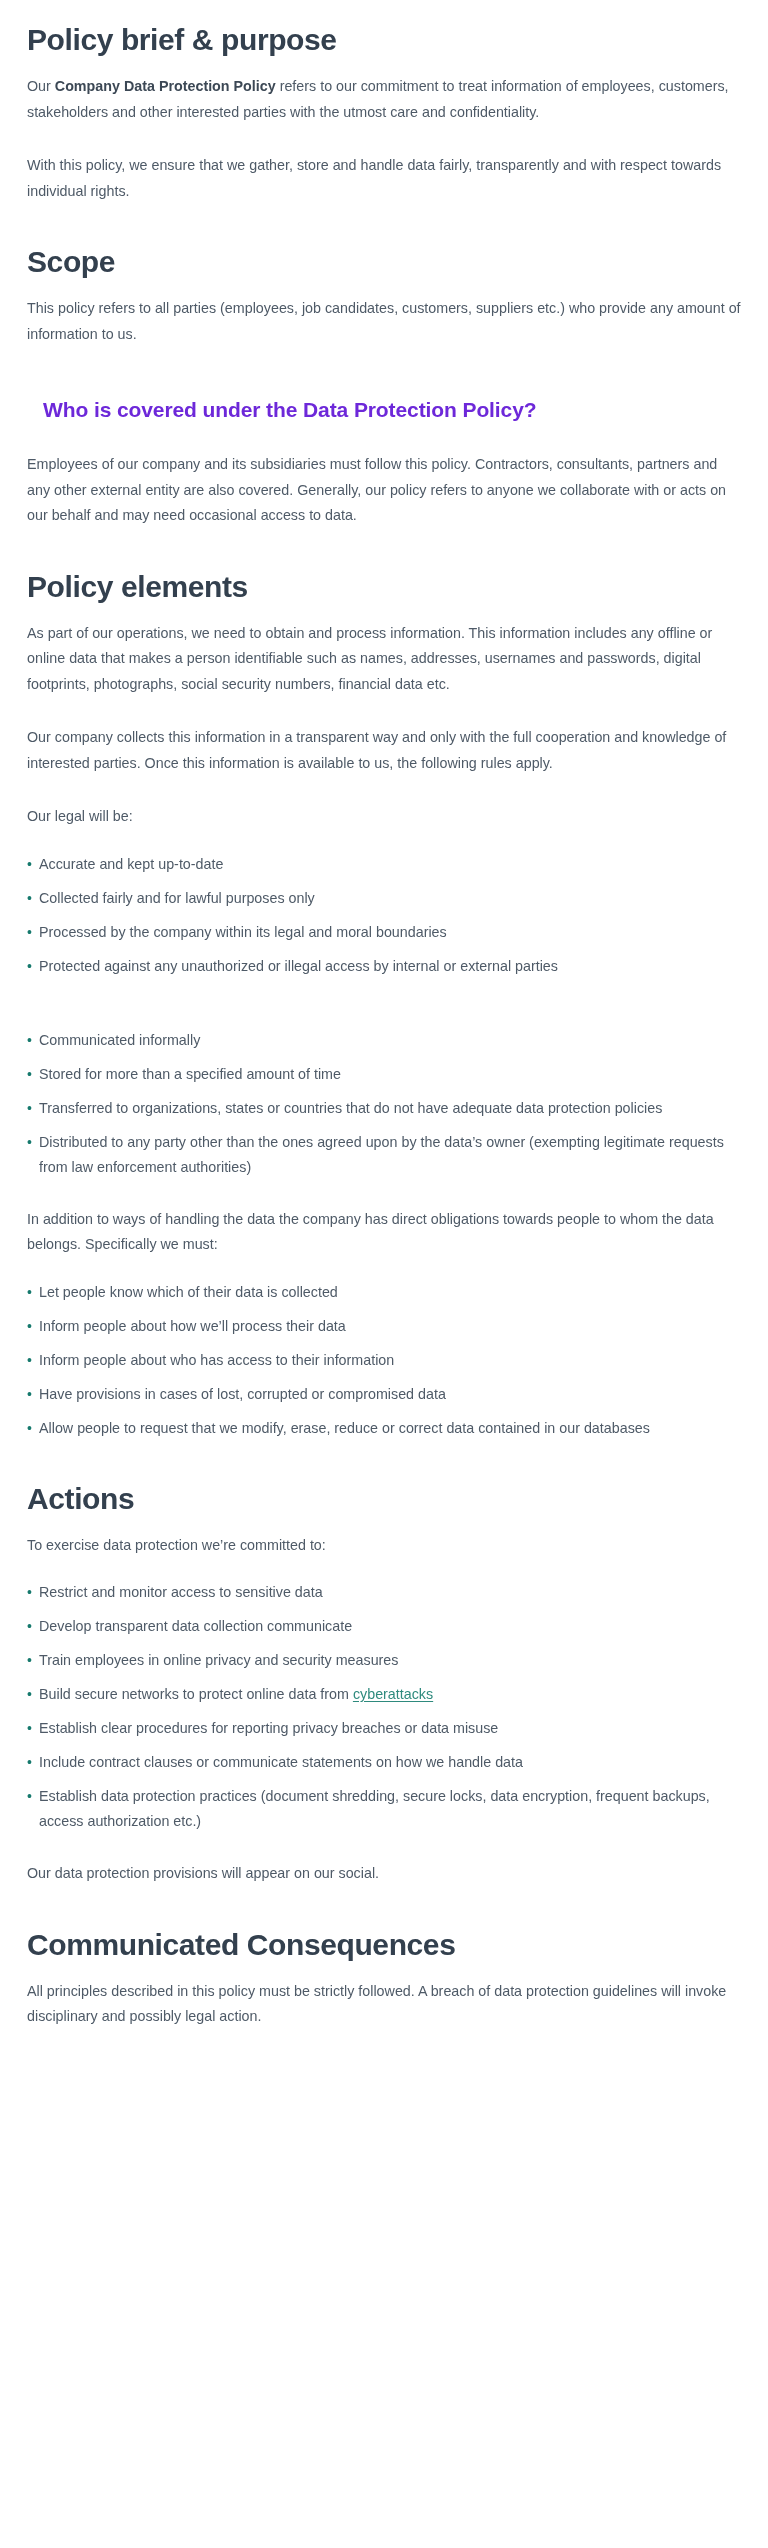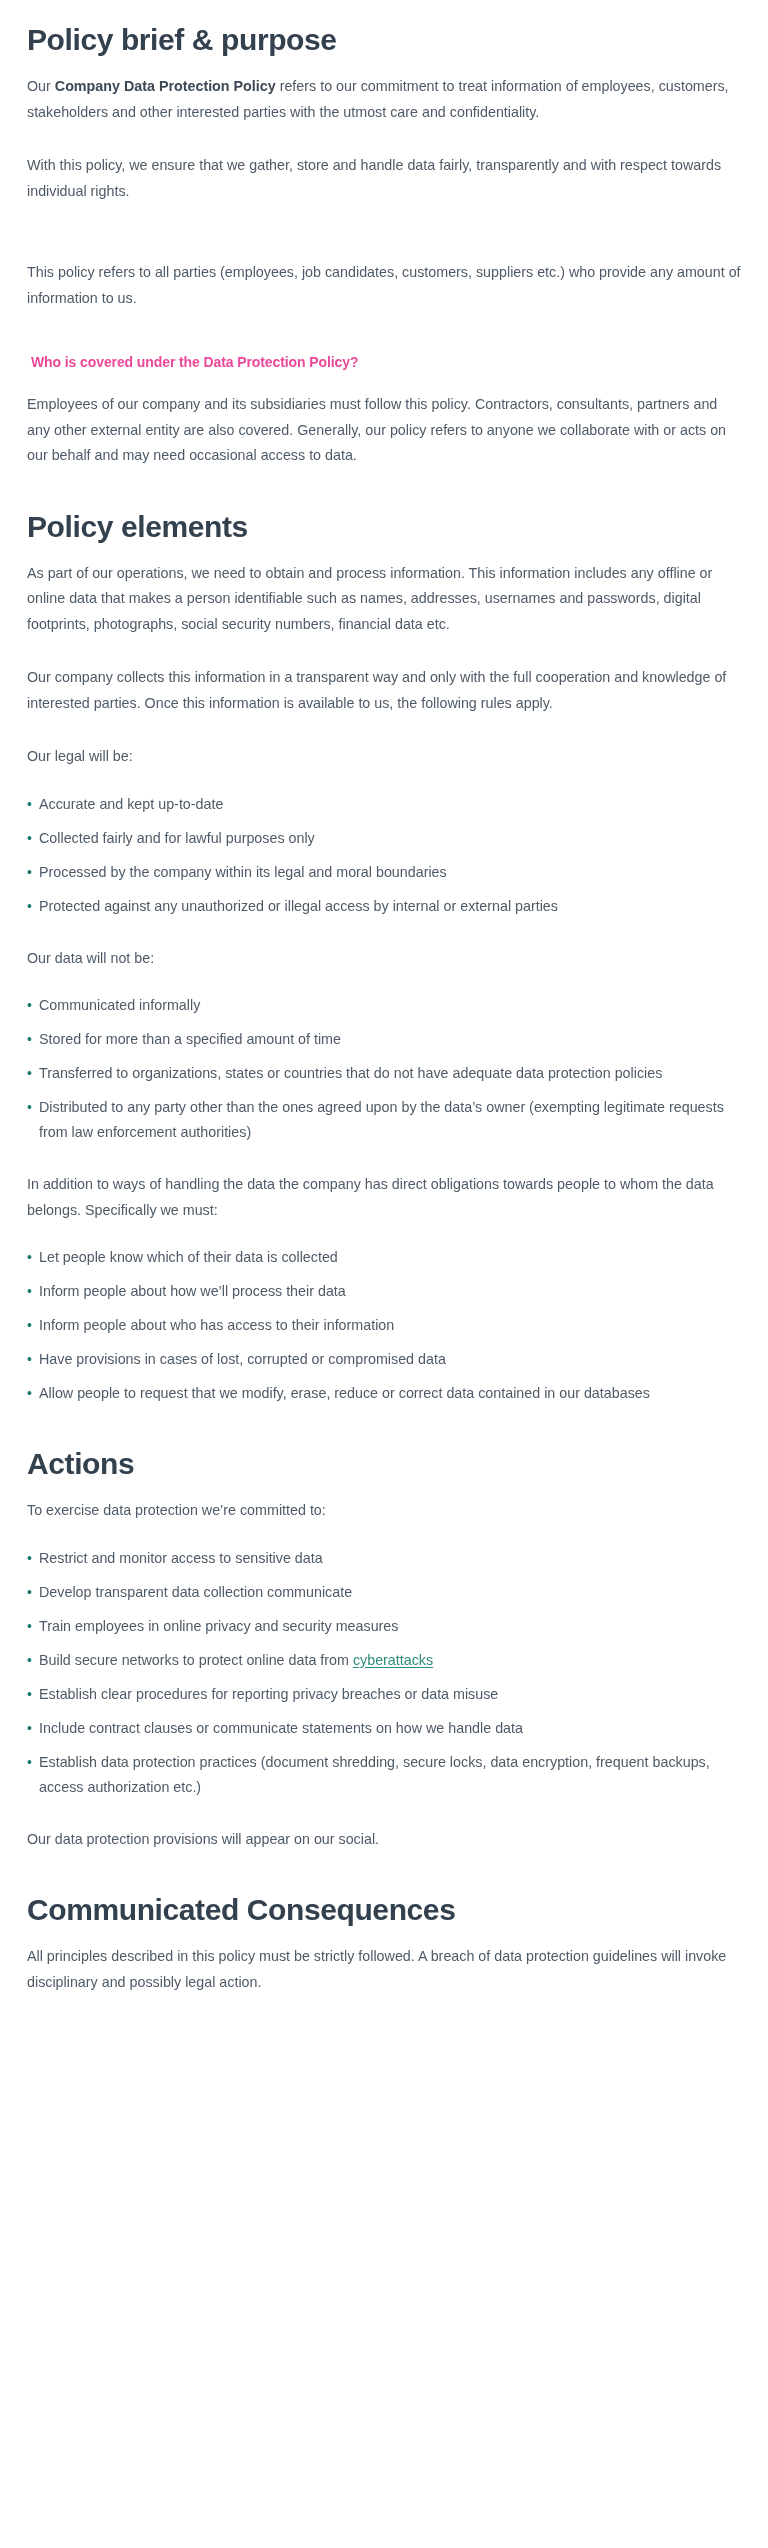--- a/index.html
+++ b/index.html
@@ -23,26 +23,26 @@
   h2.sec-h2 {
     font-size: 30px;
     line-height: 36px;
     font-weight: 700;
     color: #33404e;
     letter-spacing: -0.4px;
     margin: 0;
     padding: 0;
   }
   h3.sec-h3 {
-    font-size: 14px;
+    font-size: 21px;
     line-height: 26px;
     font-weight: 700;
-    color: #ec4899;
+    color: #6d28d9;
     letter-spacing: -0.1px;
-    margin: 4px;
+    margin: 16px;
     padding: 0;
   }
   p.body {
     font-size: 14.3px;
     line-height: 25.5px;
     color: #4e5a67;
     margin: 0;
     padding: 0;
   }
   p.body b, p.body strong {
@@ -99,20 +99,21 @@
   <div class="sp-after-h2"></div>
 
   <p class="body"><span>Our </span><b>Company Data Protection Policy</b><span> refers to our commitment to treat information of employees, customers, stakeholders and other interested parties with the utmost care and confidentiality.</span></p>
 
   <div class="sp-para"></div>
 
   <p class="body">With this policy, we ensure that we gather, store and handle data fairly, transparently and with respect towards individual rights.</p>
 
   <div class="sp-h2-big"></div>
 
+  <h2 class="sec-h2">Scope</h2>
   <div class="sp-after-h2"></div>
   <p class="body">This policy refers to all parties (employees, job candidates, customers, suppliers etc.) who provide any amount of information to us.</p>
 
   <div class="sp-h3-top"></div>
 
   <h3 class="sec-h3">Who is covered under the Data Protection Policy?</h3>
   <div class="sp-after-h3"></div>
   <p class="body">Employees of our company and its subsidiaries must follow this policy. Contractors, consultants, partners and any other external entity are also covered. Generally, our policy refers to anyone we collaborate with or acts on our behalf and may need occasional access to data.</p>
 
   <div class="sp-h2-big"></div>
@@ -129,21 +130,20 @@
   <div class="sp-before-list"></div>
 
   <ul class="blist">
     <li><span class="bul">•</span><span>Accurate and kept up-to-date</span></li>
     <li><span class="bul">•</span><span>Collected fairly and for lawful purposes only</span></li>
     <li><span class="bul">•</span><span>Processed by the company within its legal and moral boundaries</span></li>
     <li><span class="bul">•</span><span>Protected against any unauthorized or illegal access by internal or external parties</span></li>
   </ul>
 
   <div class="sp-after-list"></div>
-  <p class="body">Our data will not be:</p>
   <div class="sp-before-list"></div>
 
   <ul class="blist">
     <li><span class="bul">•</span><span>Communicated informally</span></li>
     <li><span class="bul">•</span><span>Stored for more than a specified amount of time</span></li>
     <li><span class="bul">•</span><span>Transferred to organizations, states or countries that do not have adequate data protection policies</span></li>
     <li><span class="bul">•</span><span>Distributed to any party other than the ones agreed upon by the data’s owner (exempting legitimate requests from law enforcement authorities)</span></li>
   </ul>
 
   <div class="sp-after-list"></div>

